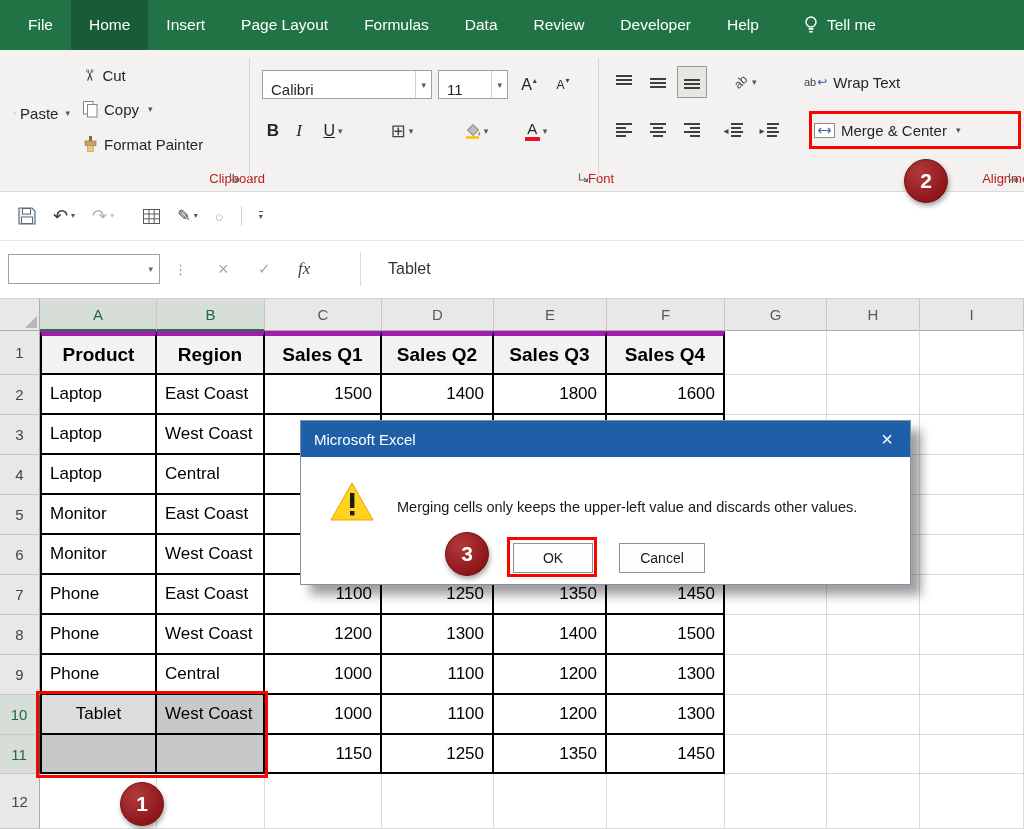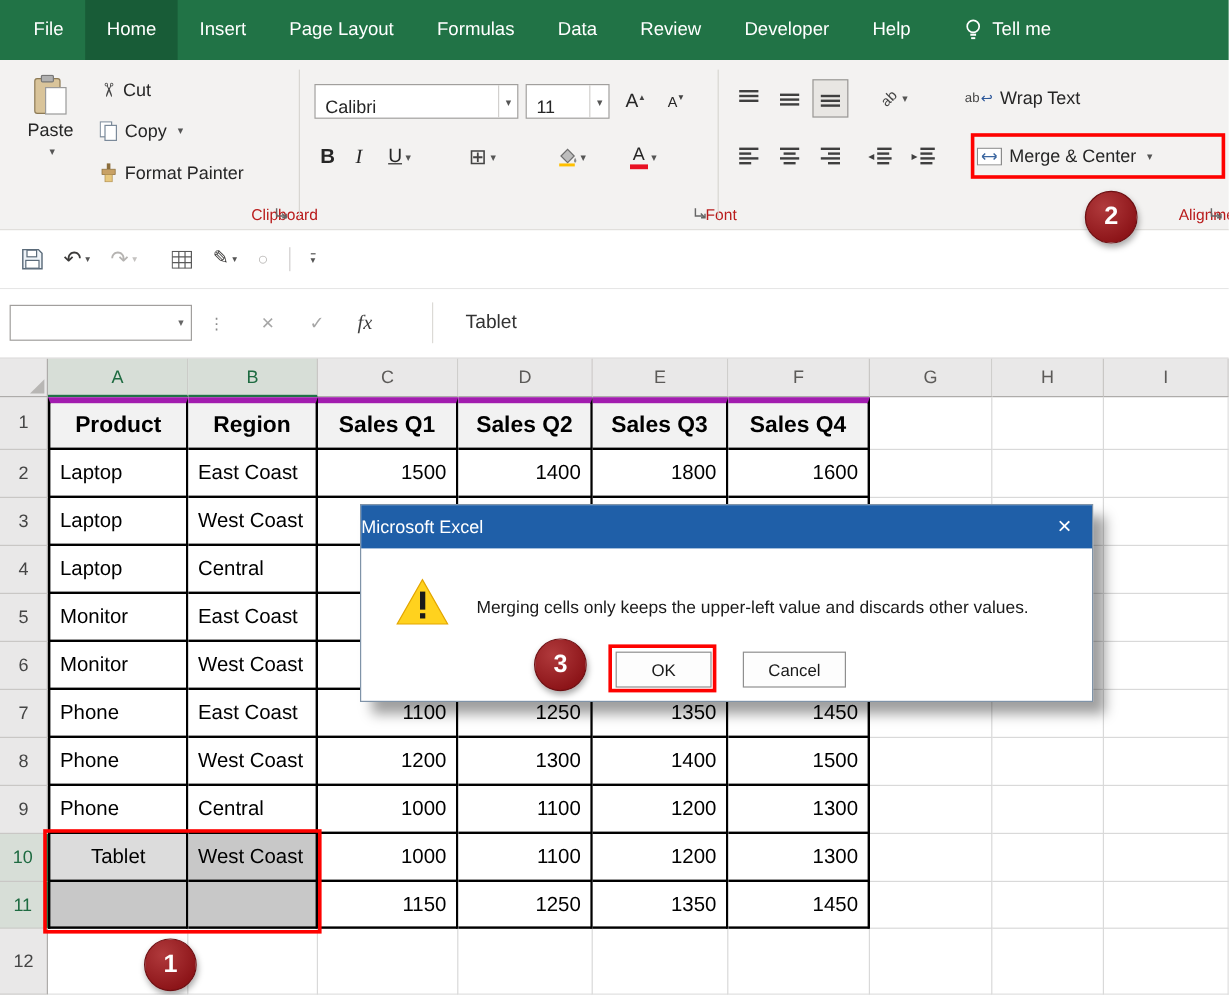--- a/index.html
+++ b/index.html
@@ -15,21 +15,21 @@
 .tellme{display:flex;align-items:center;gap:8px;padding-left:26px;font-size:15.5px;white-space:nowrap}
 
 
 .ribbon{position:absolute;left:0;top:50px;width:1024px;height:142px;background:#f3f2f1;border-bottom:1px solid #dcdad6;font-size:15px;color:#262626}
 .rgroup{position:absolute;top:0;height:141px}
 .gsep{position:absolute;top:8px;height:124px;width:1px;background:#d8d6d2}
 .glabel{position:absolute;bottom:5px;left:16px;width:100%;text-align:right;font-size:13px;color:#b91c1c}
 .launcher{position:absolute;bottom:7px;width:14px;height:14px;display:flex;align-items:center;justify-content:center}
 .rbtn{position:absolute;display:flex;align-items:center;gap:6px;height:28px;padding:0 3px;font-size:15px;color:#262626;white-space:nowrap}
 .dd{font-size:9px;color:#555;margin-left:3px}
-.paste{position:absolute;left:14px;top:8px;width:56px;height:106px;display:flex;flex-direction:column;align-items:center;gap:4px;padding-top:4px;font-size:15px}
+.paste{position:absolute;left:14px;top:8px;width:56px;height:106px;display:flex;flex-direction:row;align-items:center;gap:4px;padding-top:4px;font-size:15px}
 .ic-cut{font-size:16px;color:#444;display:inline-block;transform:rotate(90deg)}
 .combo{position:absolute;height:29px;background:#fff;border:1px solid #a19f9d;display:flex;align-items:flex-end;font-size:15px;padding-left:8px;color:#262626}
 .combo .dd{margin-left:auto;align-self:stretch;display:flex;align-items:center;padding:0 5px;border-left:1px solid #d2d0ce}
 .fbtn{position:absolute;display:flex;align-items:center;justify-content:center;color:#262626}
 .bigA{font-size:16px}.smallA{font-size:12px}
 .caret{font-size:8px;color:#444;margin-left:1px;margin-top:-8px}
 .bold-b{font-weight:bold;font-size:17px}
 .ital-i{font-style:italic;font-family:"Liberation Serif",serif;font-size:17px}
 .und-u{text-decoration:underline;font-size:16px}
 .borderic{font-size:18px;color:#444;line-height:1}
@@ -82,21 +82,21 @@
 .tc{background:#fff;border-right:2px solid #000;border-bottom:2px solid #000;font-size:17px;color:#000;display:flex;align-items:center;padding:0 8px}
 .tc.ftop{border-top:5px solid #a21caf}
 .tc.fleft{border-left:2px solid #000}
 .tc.hd{font-weight:bold;font-size:19px;justify-content:center;background:#f2f2f2}
 .tc.num{justify-content:flex-end}
 .tc.gsel{background:#c8c8c8}
 .tc.gact{background:#dcdcdc;justify-content:center}
 
 
 .dialog{position:absolute;left:300px;top:420px;width:611px;height:165px;background:#fff;border:1px solid #7f93a8;box-shadow:10px 10px 10px rgba(0,0,0,.38);z-index:50}
-.dtitle{height:36px;background:#1f5fa8;color:#fff;display:flex;align-items:center;font-size:15px}
+.dtitle{height:36px;background:#1f5fa8;color:#fff;display:flex;align-items:center;padding-left:13px;font-size:15px}
 .dclose{margin-left:auto;width:46px;height:36px;display:flex;align-items:center;justify-content:center;font-size:20px;color:#fff}
 .dbody{position:relative;height:156px}
 .warn{position:absolute;left:28px;top:24px}
 .dmsg{position:absolute;left:96px;top:42px;right:18px;font-size:14.5px;color:#1a1a1a;white-space:nowrap;overflow:hidden}
 .dbtn{position:absolute;top:86px;height:30px;background:#fdfdfd;border:1px solid #8f8f8f;font-size:14px;font-family:"Liberation Sans",sans-serif;color:#1a1a1a}
 .dbtn.ok{left:212px;width:80px}
 .dbtn.cancel{left:318px;width:86px}
 
 
 .redbox{position:absolute;border:3px solid #fe0200;z-index:110;pointer-events:none}

